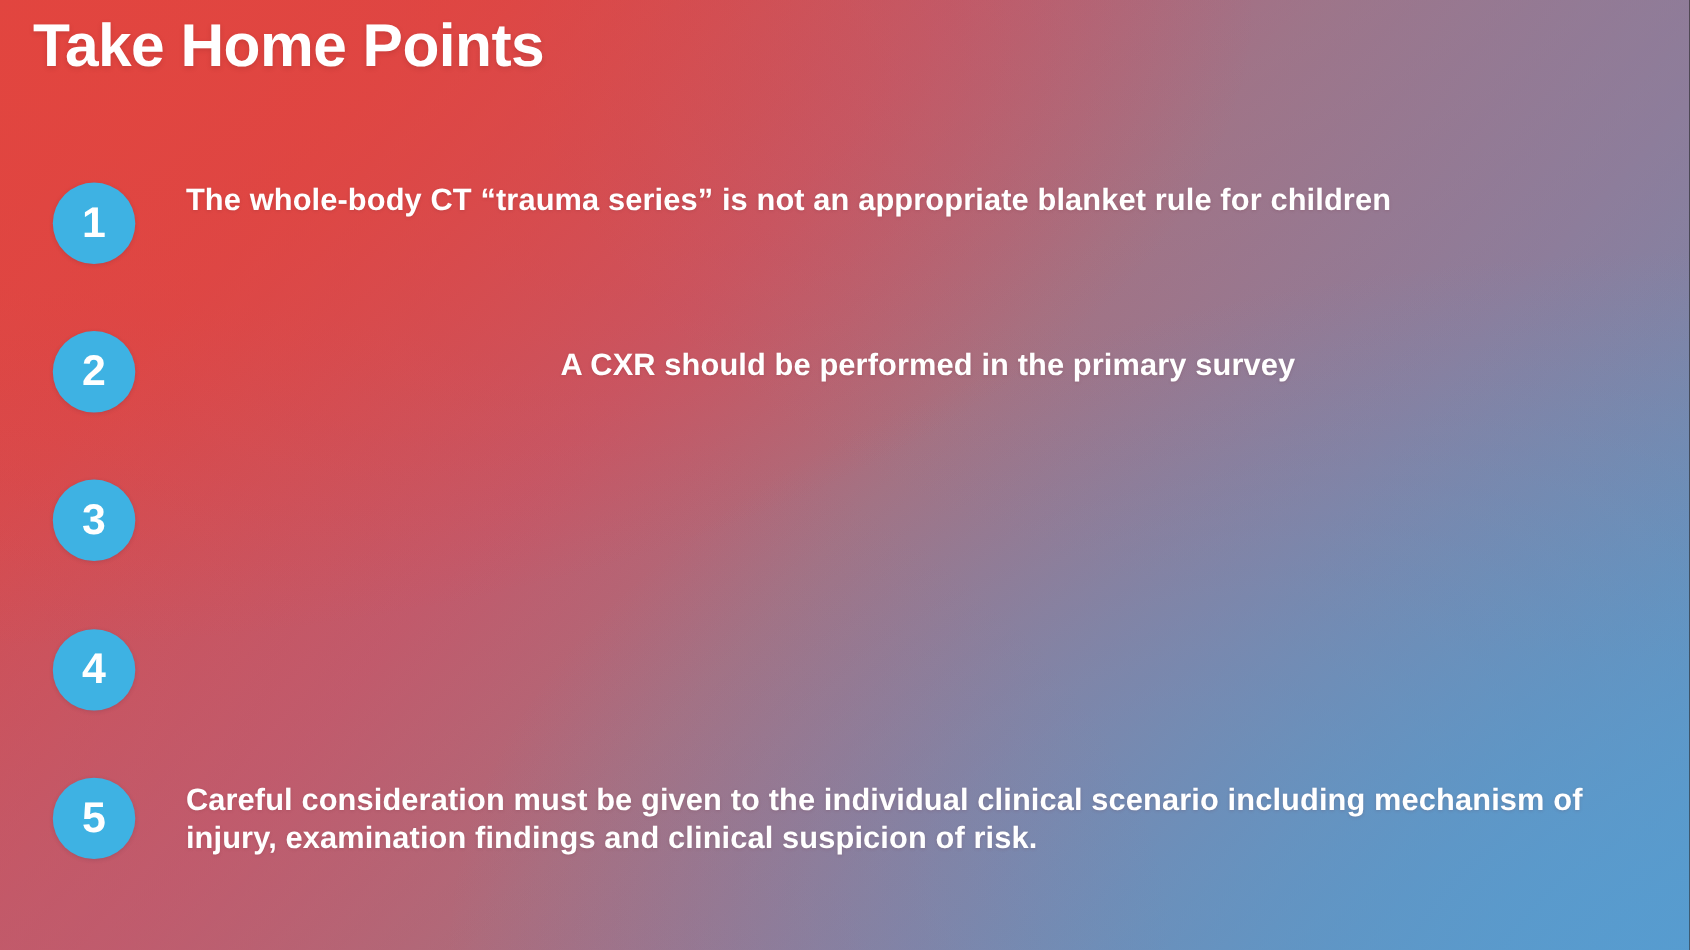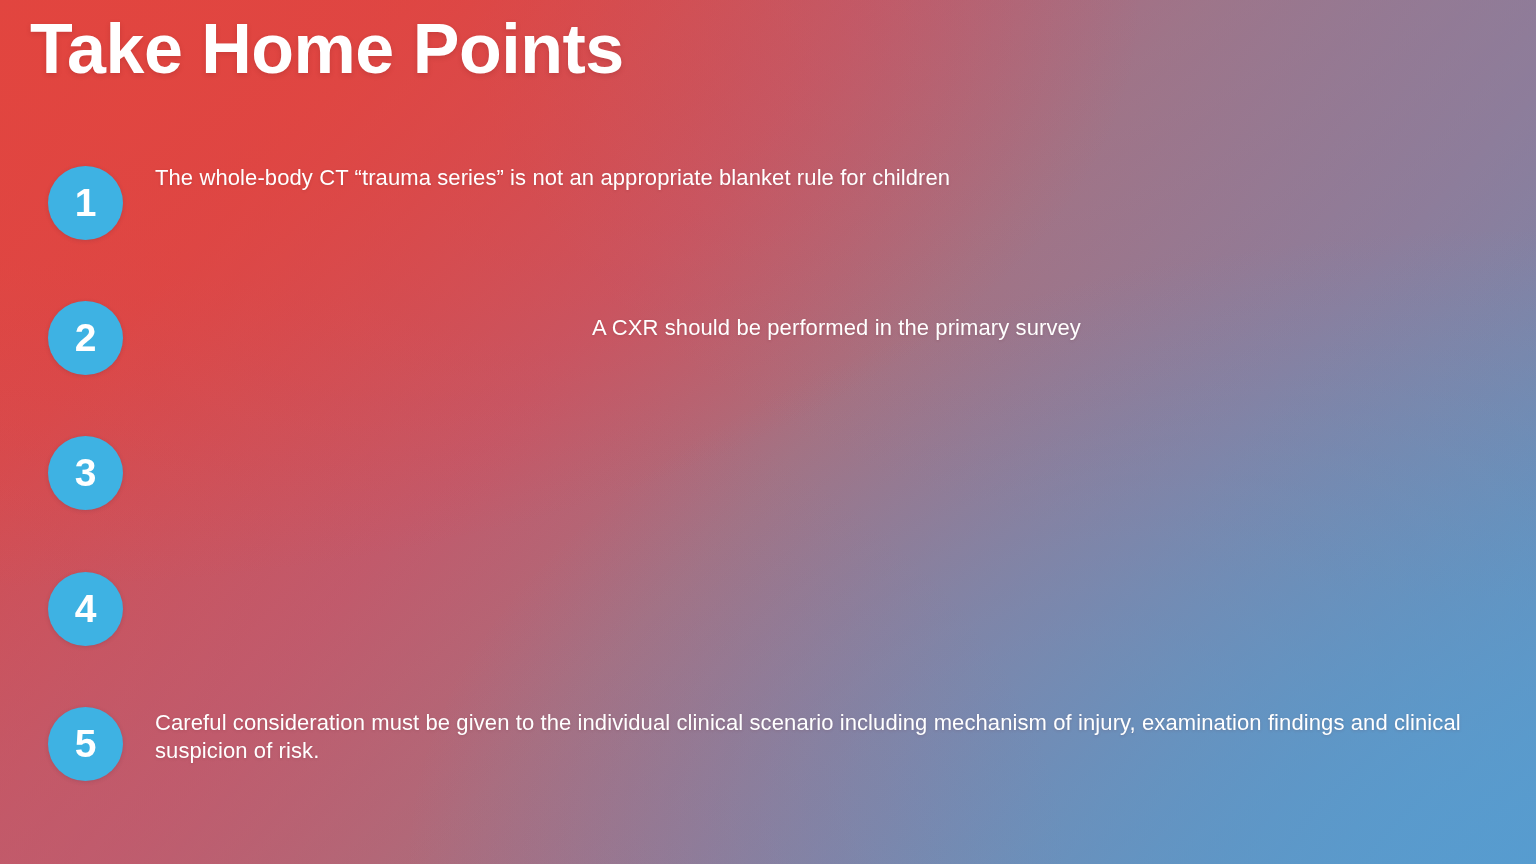--- a/index.html
+++ b/index.html
@@ -46,21 +46,21 @@
     z-index: 2;
     width: 100%;
     height: 100%;
   }
 
   .slide-title {
     position: absolute;
     left: 30px;
     top: 13px;
     margin: 0;
-    font-size: 70px;
+    font-size: 55px;
     line-height: 1.05;
     font-weight: 700;
     letter-spacing: -0.5px;
     color: #ffffff;
     white-space: nowrap;
     text-shadow: 0 2px 5px rgba(120,30,30,0.22);
   }
 
   .points-list {
     position: absolute;
@@ -97,24 +97,24 @@
     font-weight: 700;
     display: flex;
     align-items: center;
     justify-content: center;
     margin-top: 14px;
     box-shadow: 0 1px 4px rgba(60,40,60,0.18);
   }
 
   .point-text {
     flex: 1 1 auto;
-    margin-left: 32px;
+    margin-left: 46px;
     color: #ffffff;
-    font-size: 22px;
-    font-weight: 400;
+    font-size: 28px;
+    font-weight: 700;
     line-height: 1.25;
     letter-spacing: 0.1px;
     padding-top: 12px;
     text-shadow: 0 1px 3px rgba(110,50,60,0.20);
   }
 
   
   .point-row.single .point-text { padding-top: 27px; text-align: center; }
   .point-row.r5 .point-text { padding-top: 16px; }
 </style>

